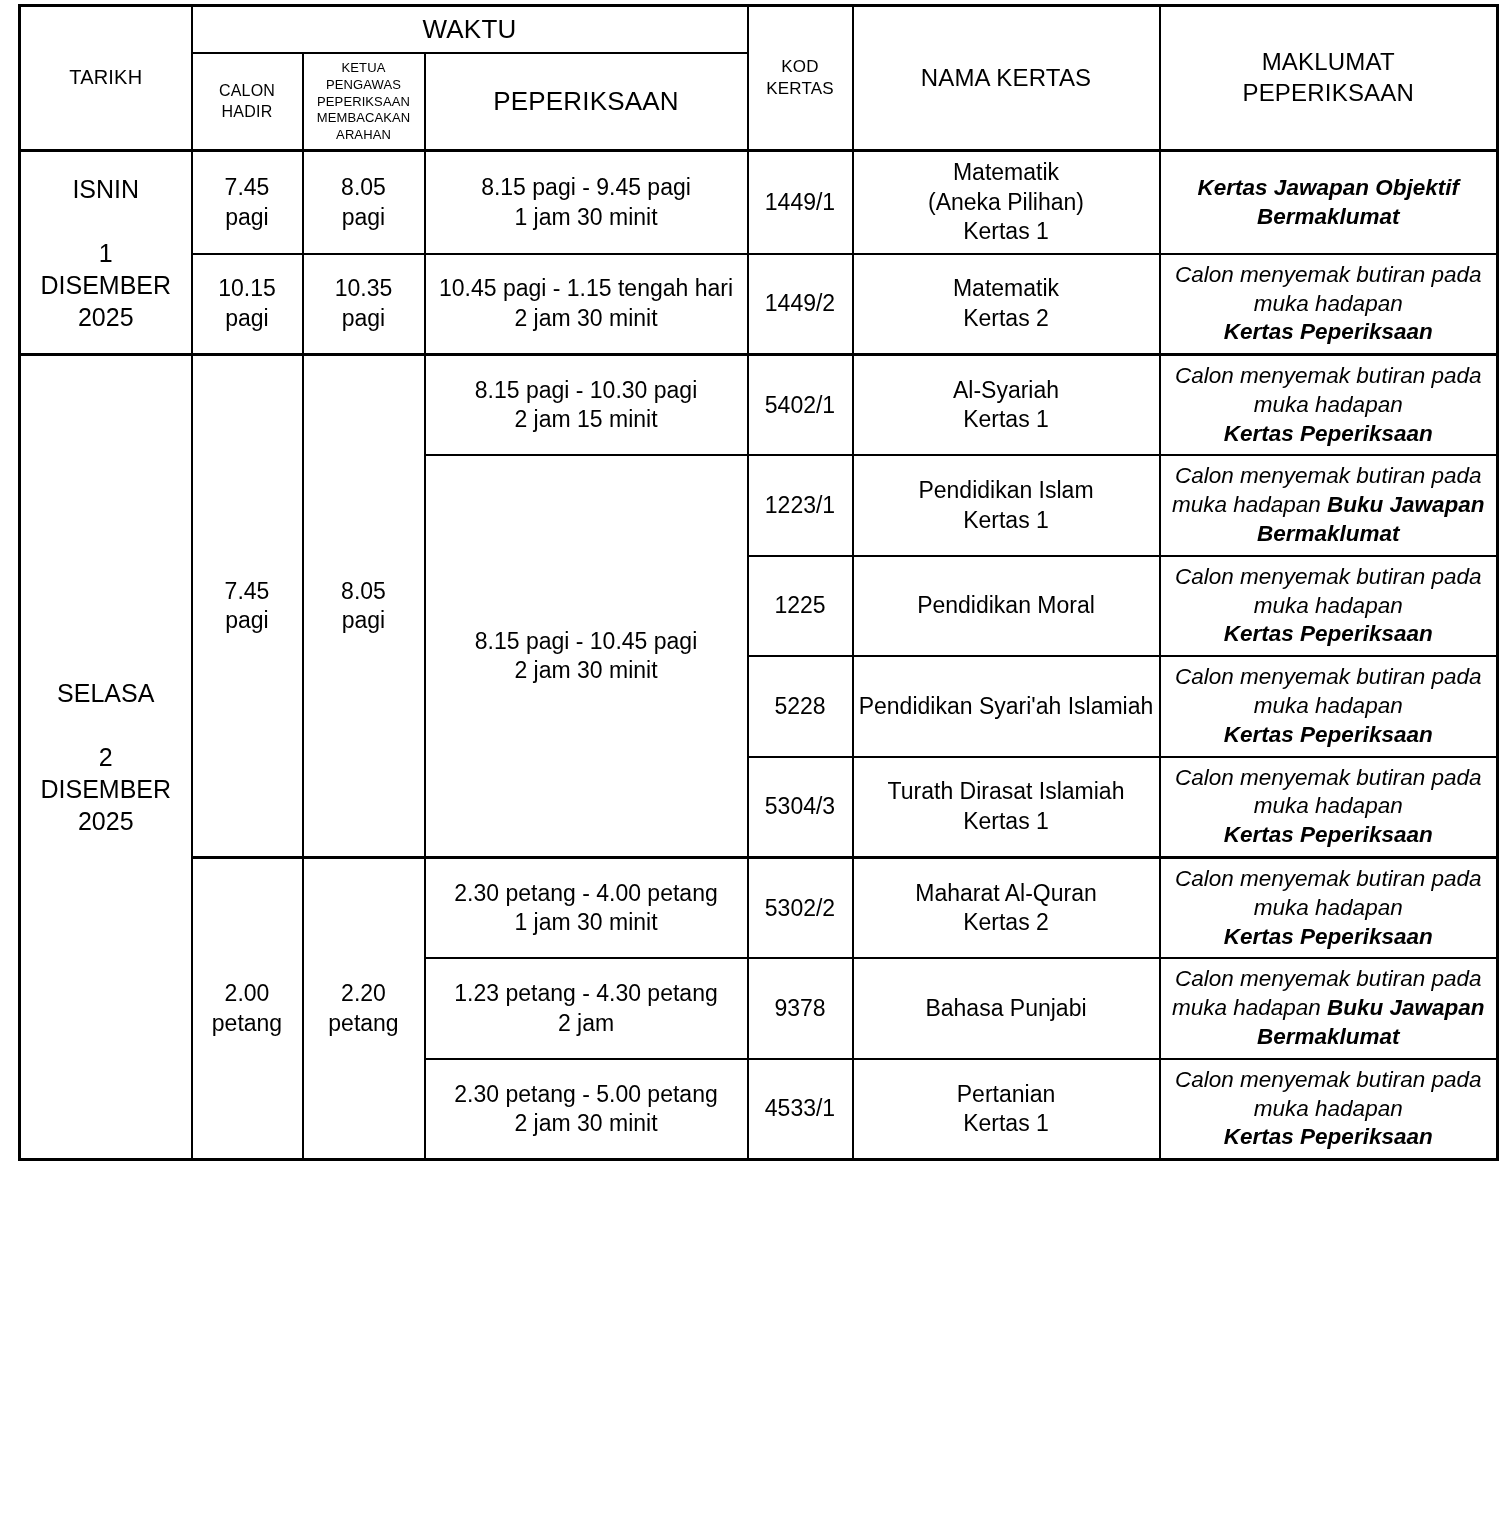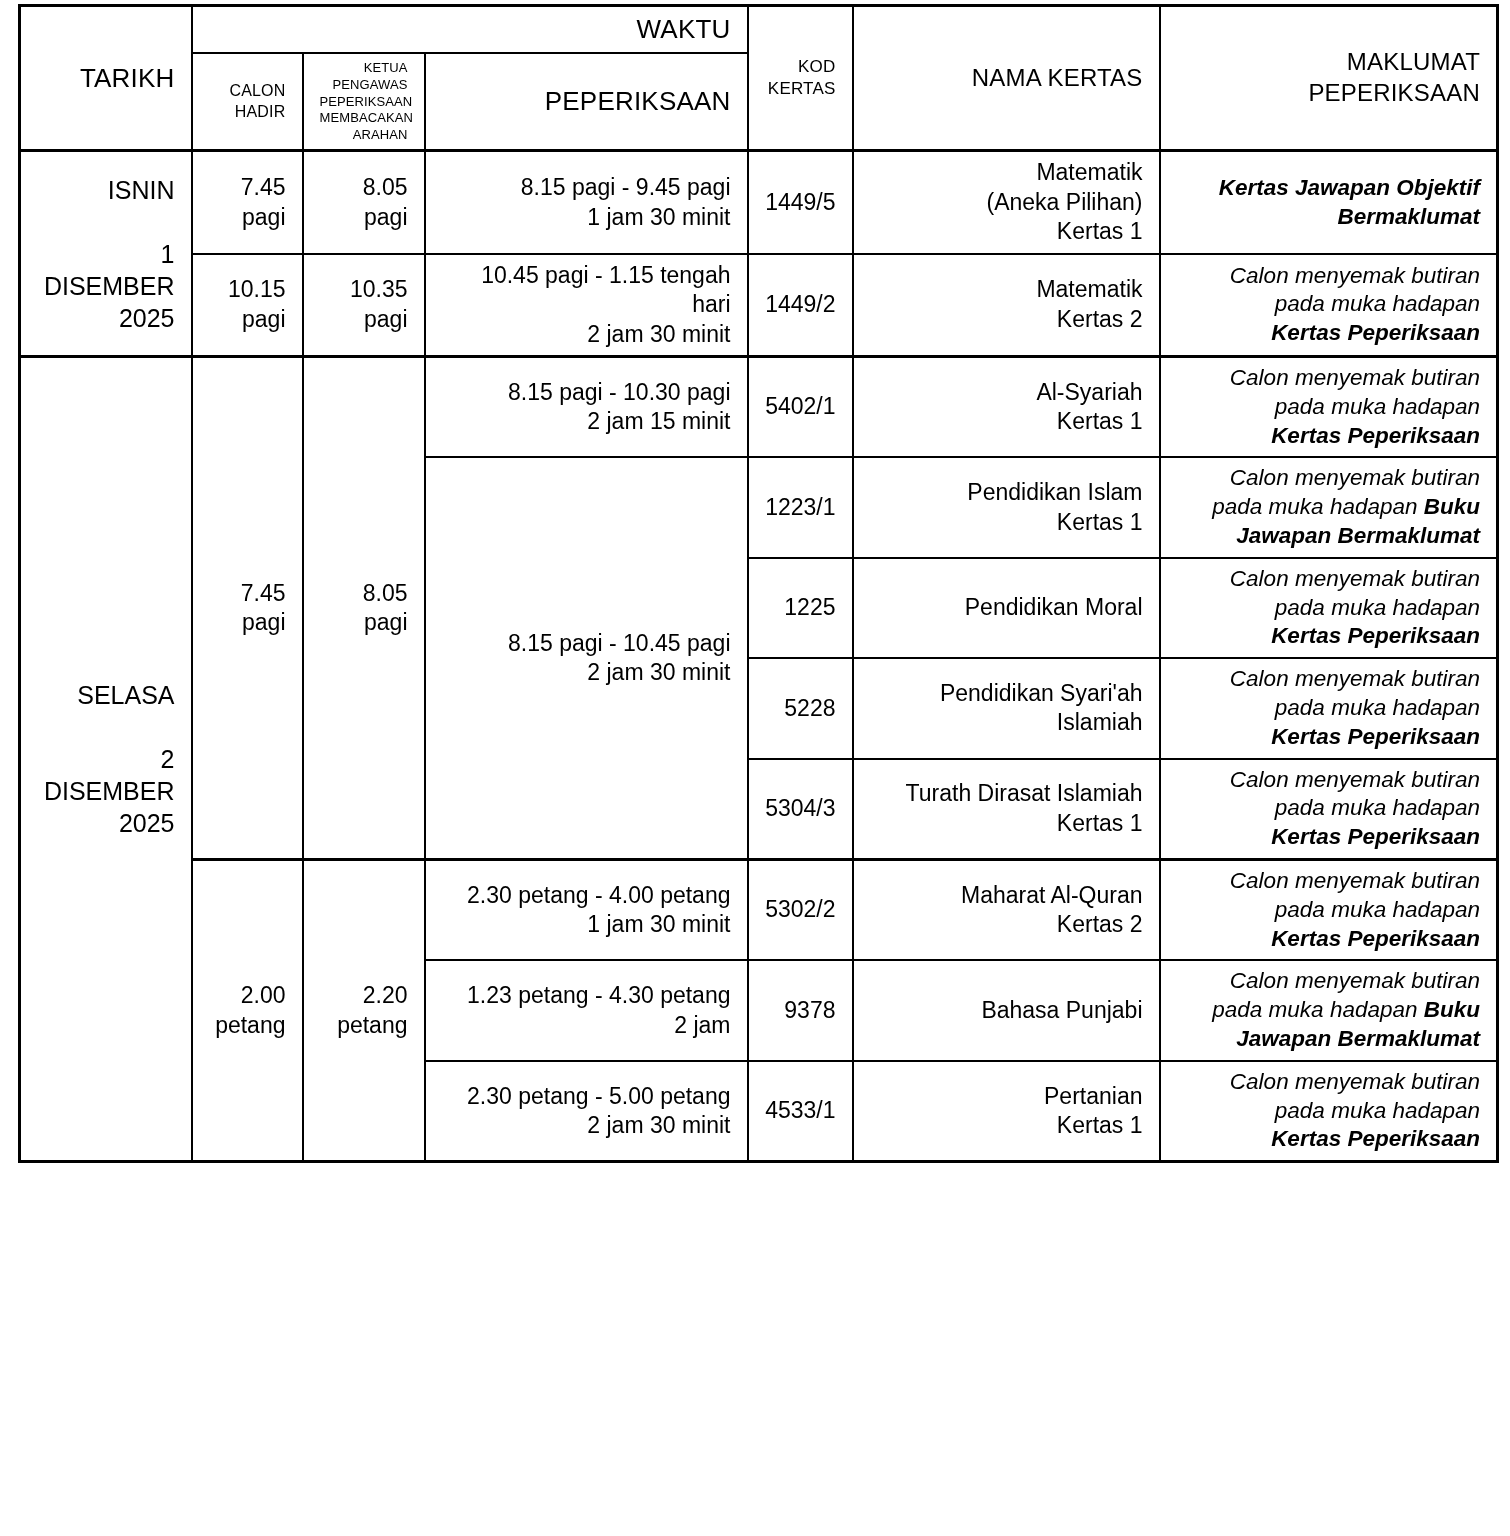--- a/index.html
+++ b/index.html
@@ -26,35 +26,35 @@
   table.timetable {
     width: 1478px;
     border-collapse: collapse;
     table-layout: fixed;
     border: 3px solid #000000;
   }
 
   table.timetable td,
   table.timetable th {
     border: 2px solid #000000;
-    padding: 6px 16px;
-    text-align: right;
+    padding: 6px 4px;
+    text-align: center;
     vertical-align: middle;
     line-height: 1.28;
     font-weight: normal;
     background: #ffffff;
   }
 
   
   thead th {
     background: #adadad;
     font-weight: bold;
     letter-spacing: 0.2px;
   }
-  th.h-tarikh       { font-size: 26px; }
+  th.h-tarikh       { font-size: 20px; }
   th.h-waktu        { font-size: 26px; padding: 3px 0 4px; }
   th.h-calon        { font-size: 16px; line-height: 1.2; }
   th.h-ketua        { font-size: 13px; line-height: 1.22; letter-spacing: 0.1px; border-radius: 15px; }
   th.h-peperiksaan  { font-size: 26px; }
   th.h-kod          { font-size: 17px; line-height: 1.2; }
   th.h-nama         { font-size: 24px; }
   th.h-maklumat     { font-size: 24px; line-height: 1.22; }
 
   
   col.c-tarikh    { width: 172px; }
@@ -129,21 +129,21 @@
       </tr>
     </thead>
 
     <tbody>
 
       <tr class="day-start">
         <td class="date-cell" rowspan="2"><span class="ml">ISNIN<br><br>1<br>DISEMBER<br>2025</span></td>
         <td class="time-cell"><span class="ml">7.45</span><br><span>pagi</span></td>
         <td class="time-cell"><span>8.05</span><br><span>pagi</span></td>
         <td class="slot-cell"><span>8.15 pagi - 9.45 pagi</span><br><span>1 jam 30 minit</span></td>
-        <td class="kod-cell">1449/5</td>
+        <td class="kod-cell">1449/1</td>
         <td class="nama-cell"><span>Matematik</span><br><span>(Aneka Pilihan)</span><br><span class="ital">Kertas 1</span></td>
         <td class="maklumat-cell"><span class="bi">Kertas Jawapan Objektif Bermaklumat</span></td>
       </tr>
 
       <tr>
         <td class="time-cell"><span>10.15</span><br><span>pagi</span></td>
         <td class="time-cell"><span>10.35</span><br><span>pagi</span></td>
         <td class="slot-cell"><span>10.45 pagi - 1.15 tengah hari</span><br><span>2 jam 30 minit</span></td>
         <td class="kod-cell">1449/2</td>
         <td class="nama-cell"><span>Matematik</span><br><span class="ital">Kertas 2</span></td>

